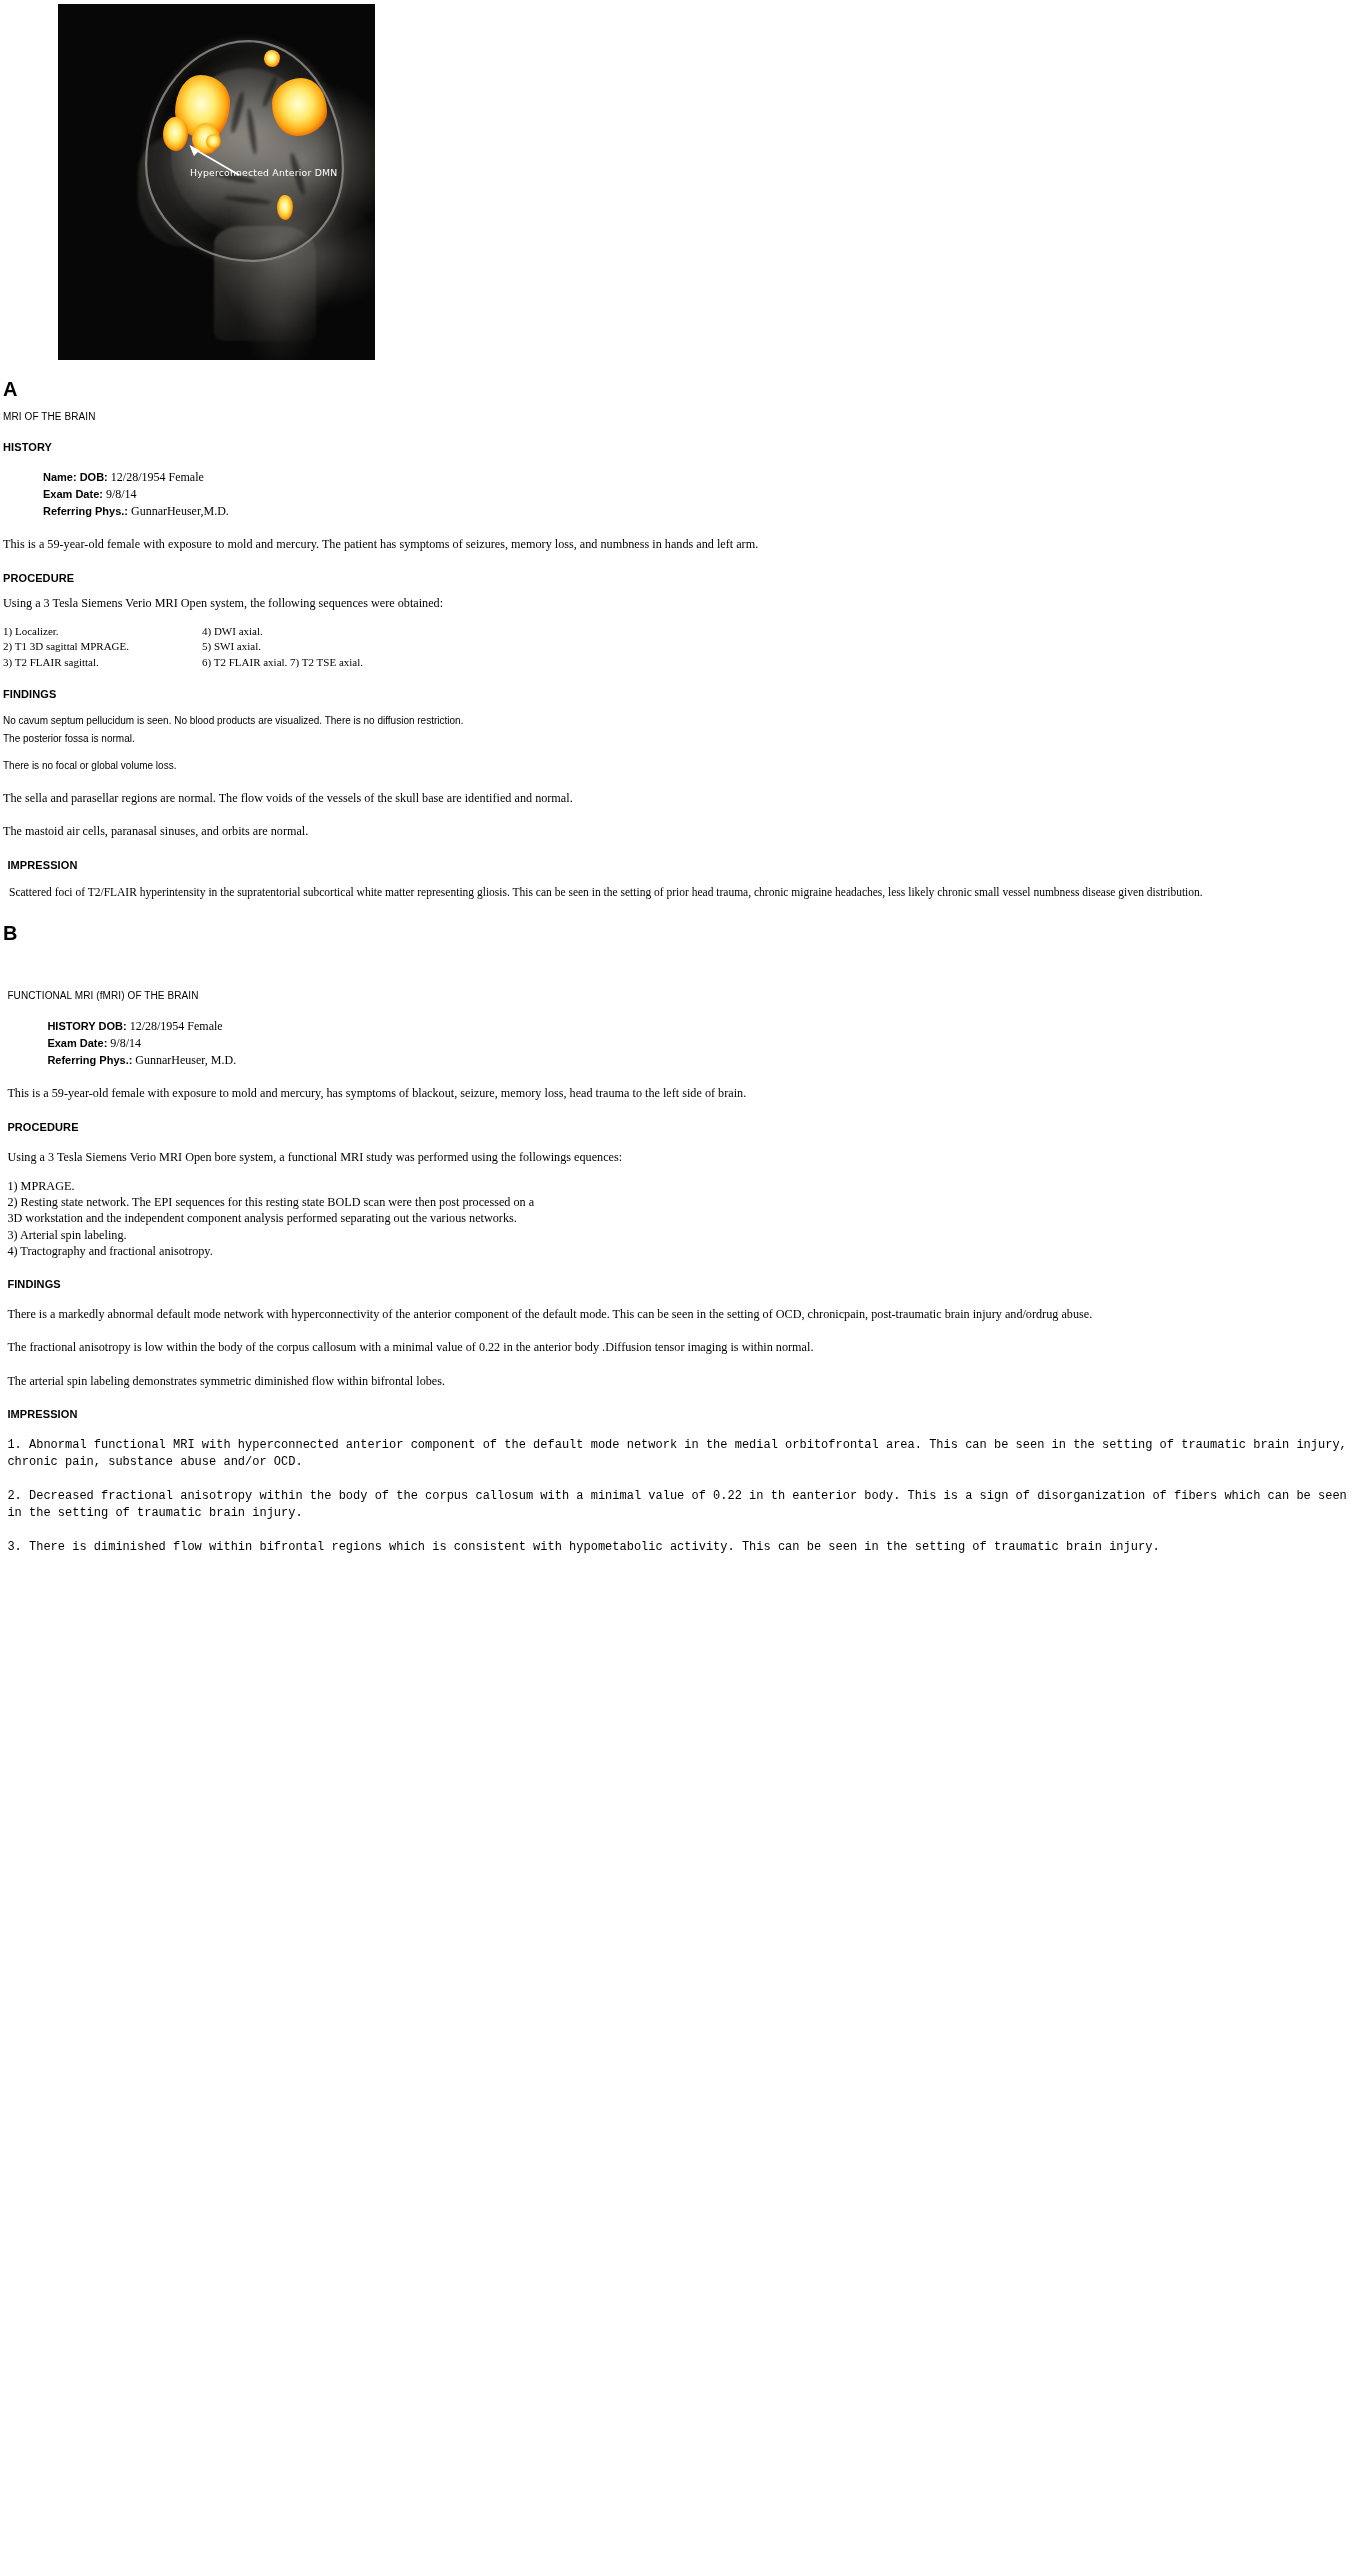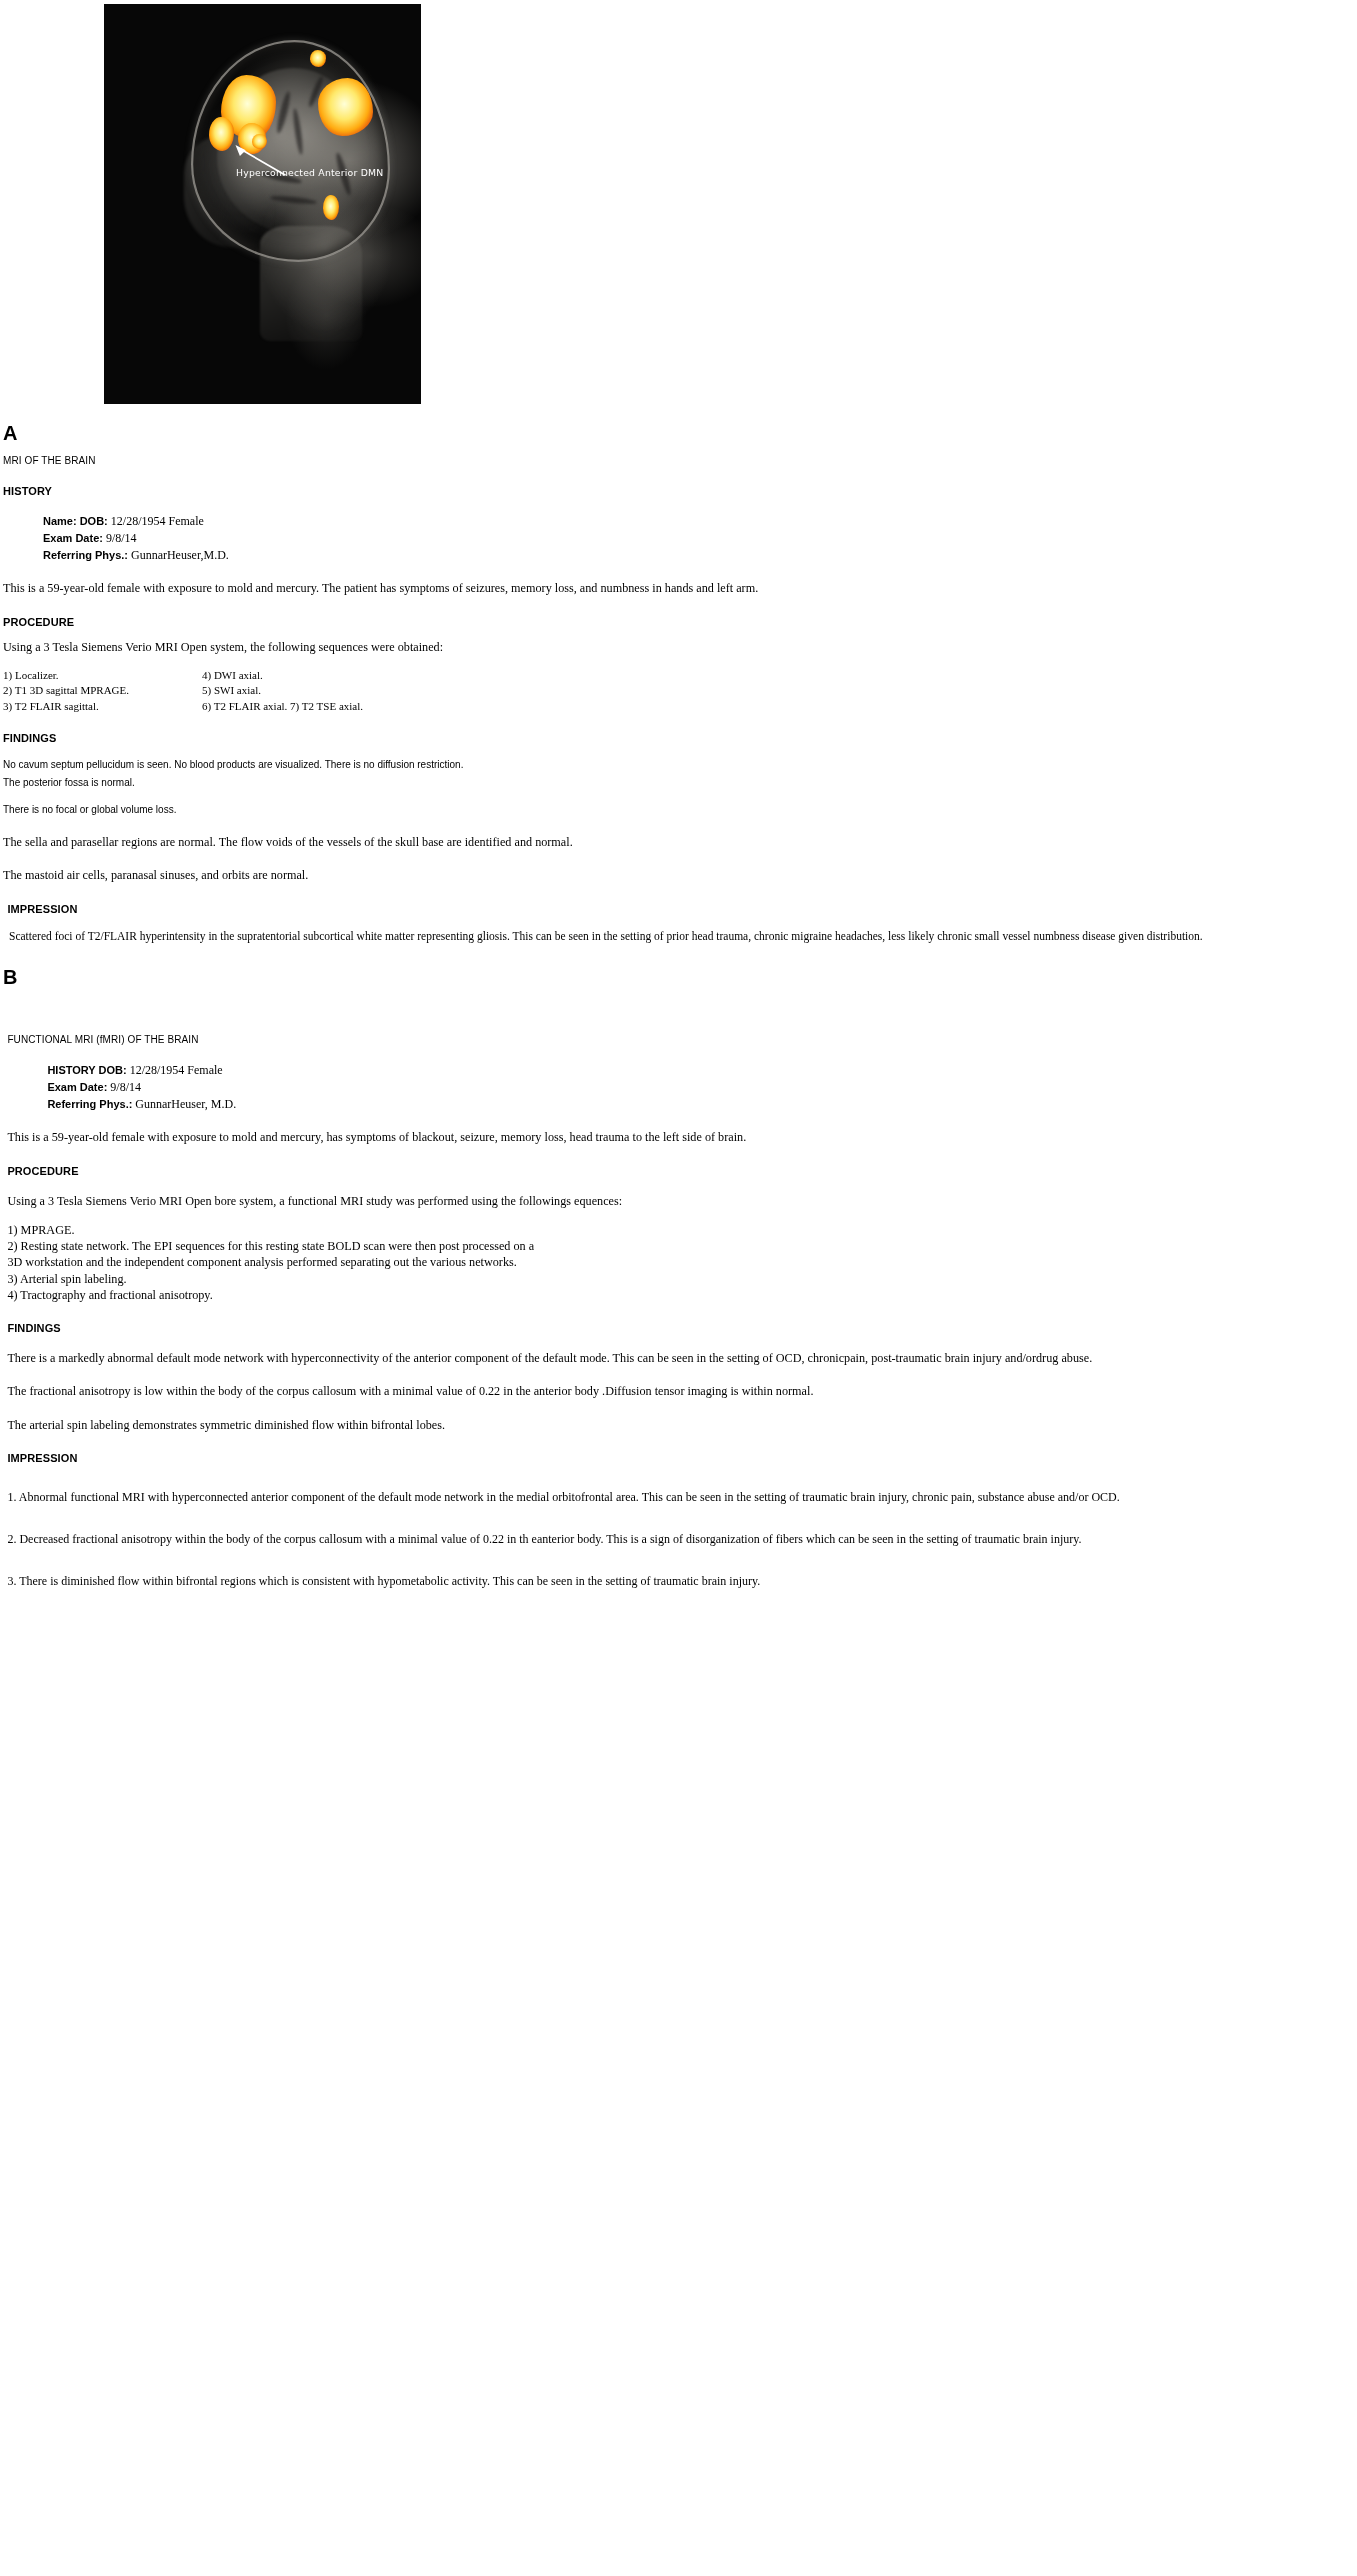--- a/index.html
+++ b/index.html
@@ -24,23 +24,23 @@
 
   
   .figure-wrap {
     width: 1357px;
     padding-top: 4.4px;
     display: flex;
     justify-content: flex-start;
   }
   .mri-panel {
     position: relative;
-    margin-left: 104px;
+    margin-left: 58px;
     width: 317px;
-    height: 400px;
+    height: 356px;
     background: #ef4444;
     overflow: hidden;
   }
   
   .mri-bg {
     position: absolute;
     inset: 0;
     background:
       radial-gradient(ellipse 89px 111px at 222px 245px, rgba(150,146,138,0.55) 0%, rgba(80,78,74,0.25) 55%, rgba(0,0,0,0) 75%),
       radial-gradient(ellipse 122px 104px at 245px 156px, rgba(168,164,156,0.60) 0%, rgba(92,90,85,0.28) 58%, rgba(0,0,0,0) 78%),
@@ -219,24 +219,24 @@
   .findings-compact .para.run-on { margin-top: 4.4px; }
 
   .impression-body {
     font-family: "Liberation Serif", serif;
     font-size: 11.5px;
     line-height: 1.42;
     margin-top: 13.3px;
     margin-left: 6px;
   }
   .impression-item {
-    font-family: Liberation Serif, serif;
+    font-family: Liberation Mono, monospace;
     font-size: 12px;
     line-height: 1.4;
-    margin-top: 25px;
+    margin-top: 17px;
   }
 </style>
 </head>
 <body>
 
 <div class="page">
 
   <div class="figure-wrap">
     <div class="mri-panel">
       <div class="mri-bg"></div>

